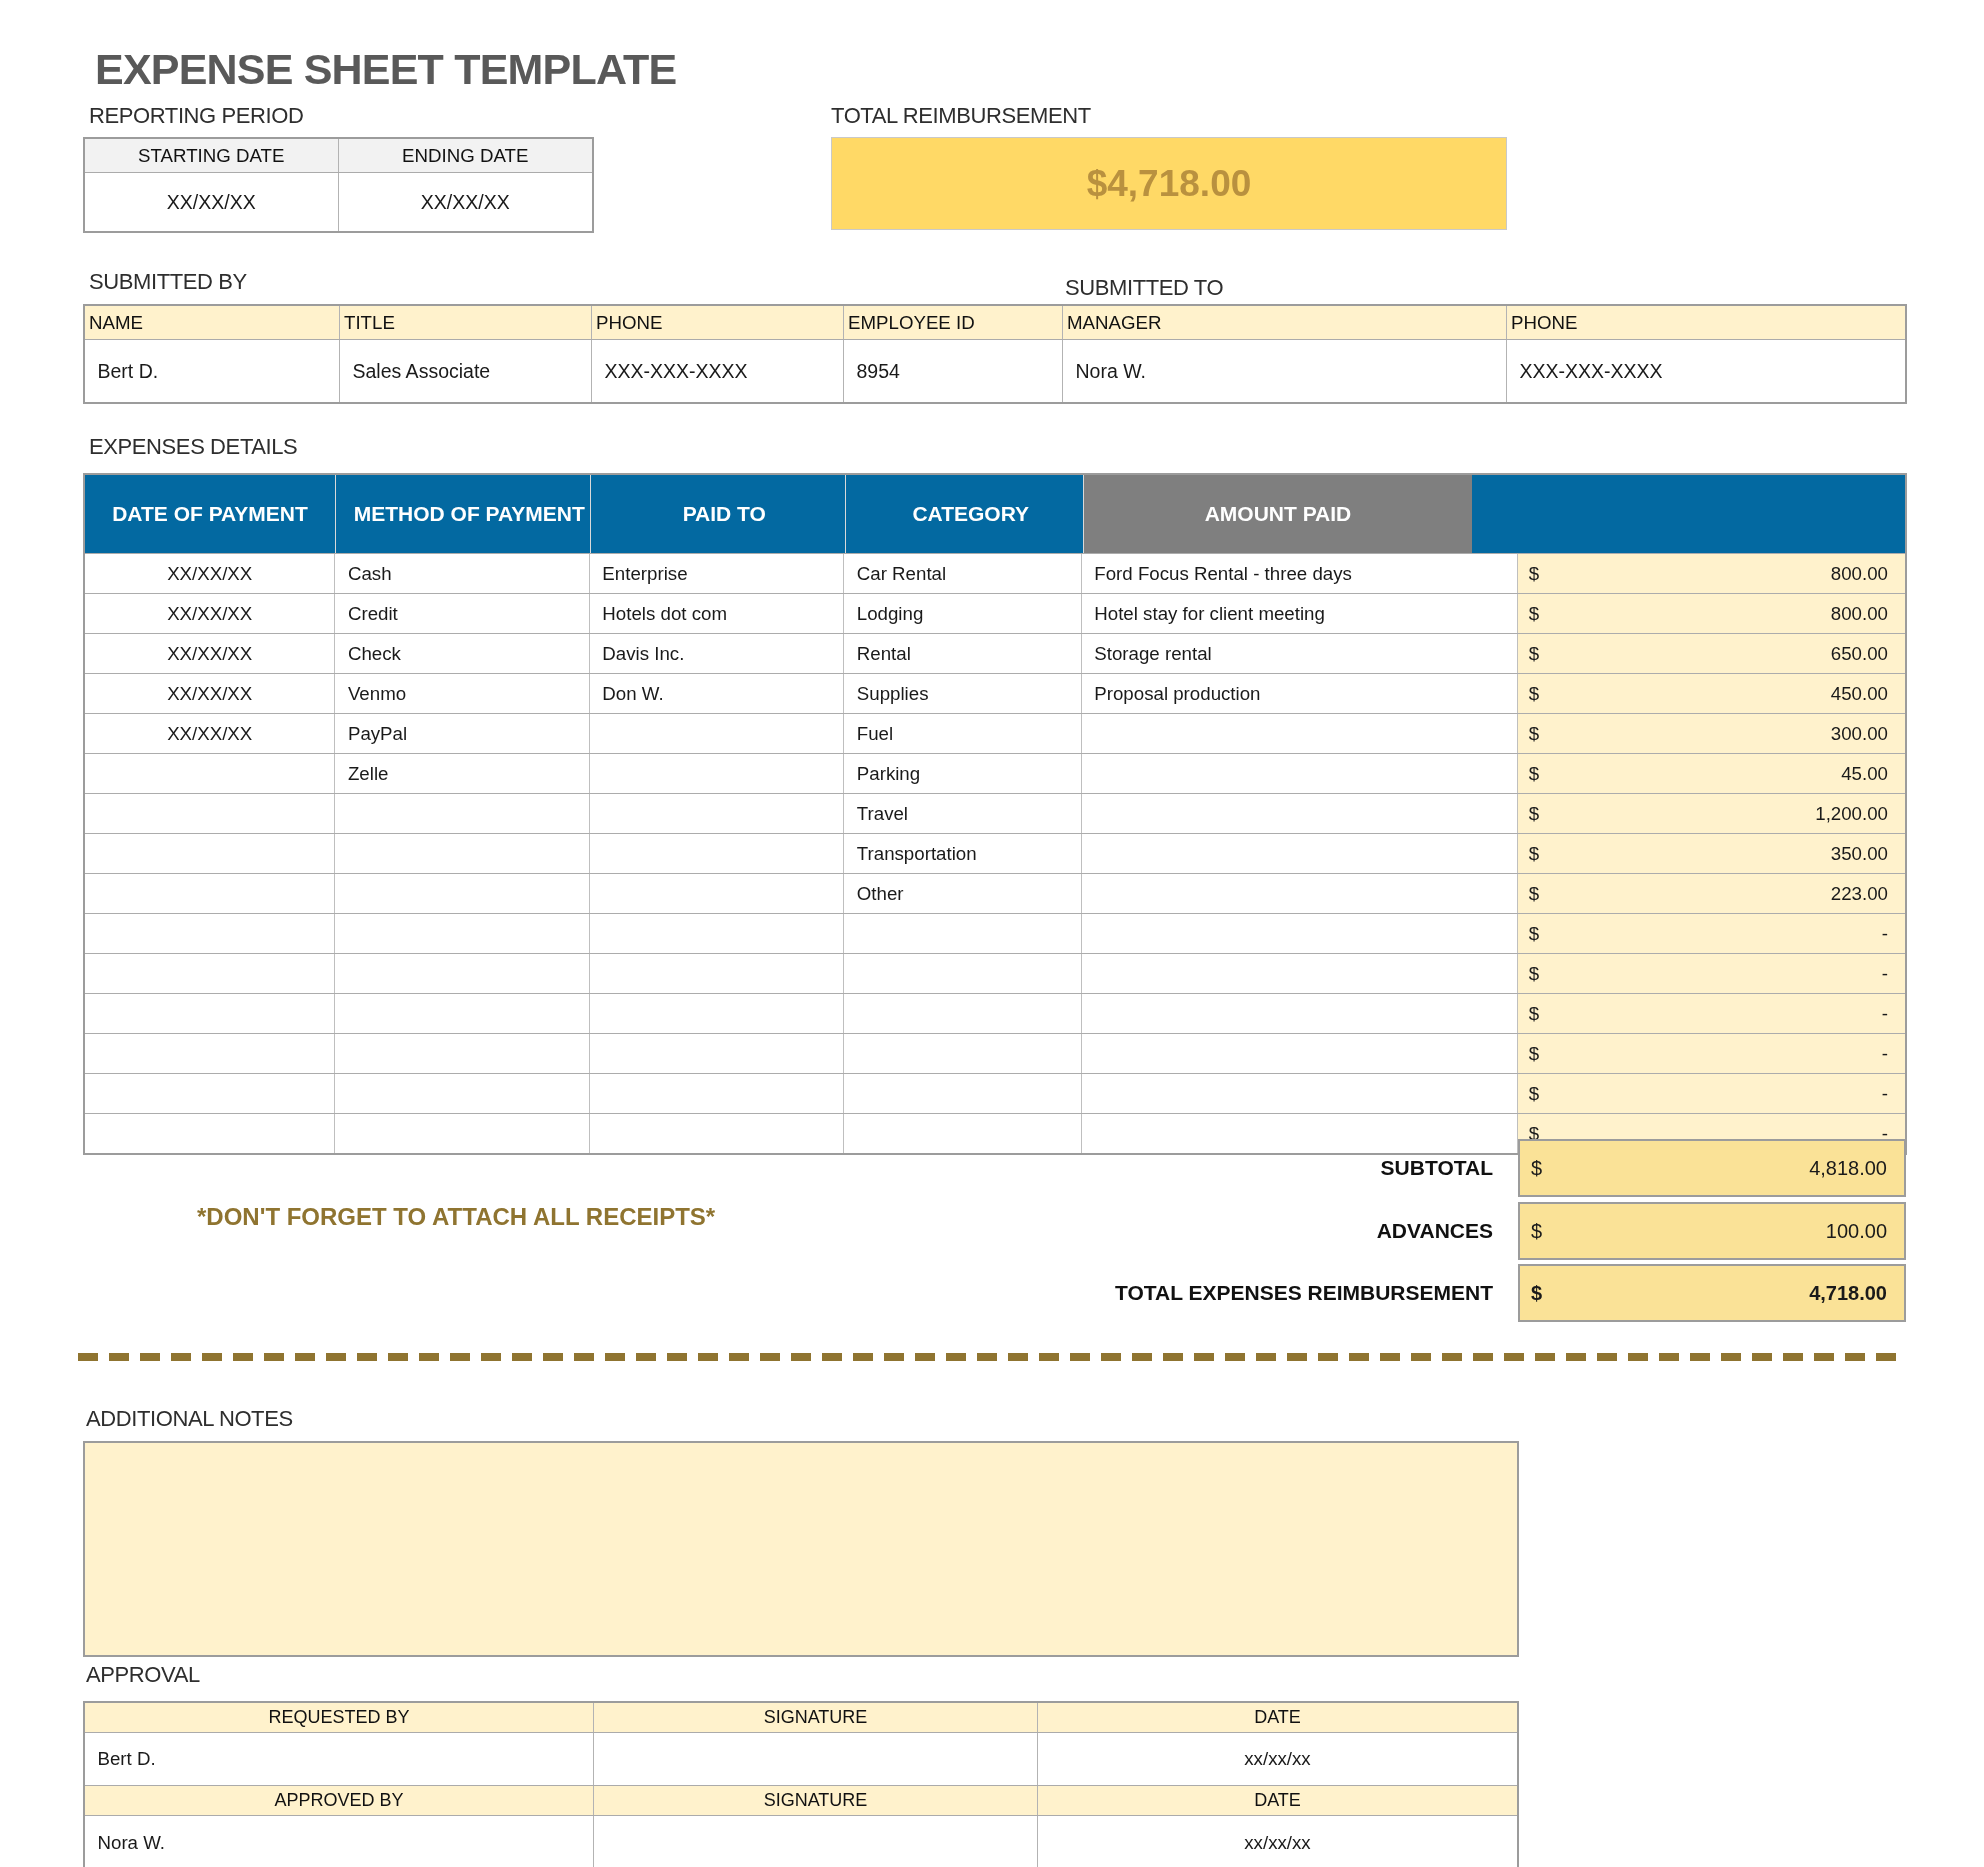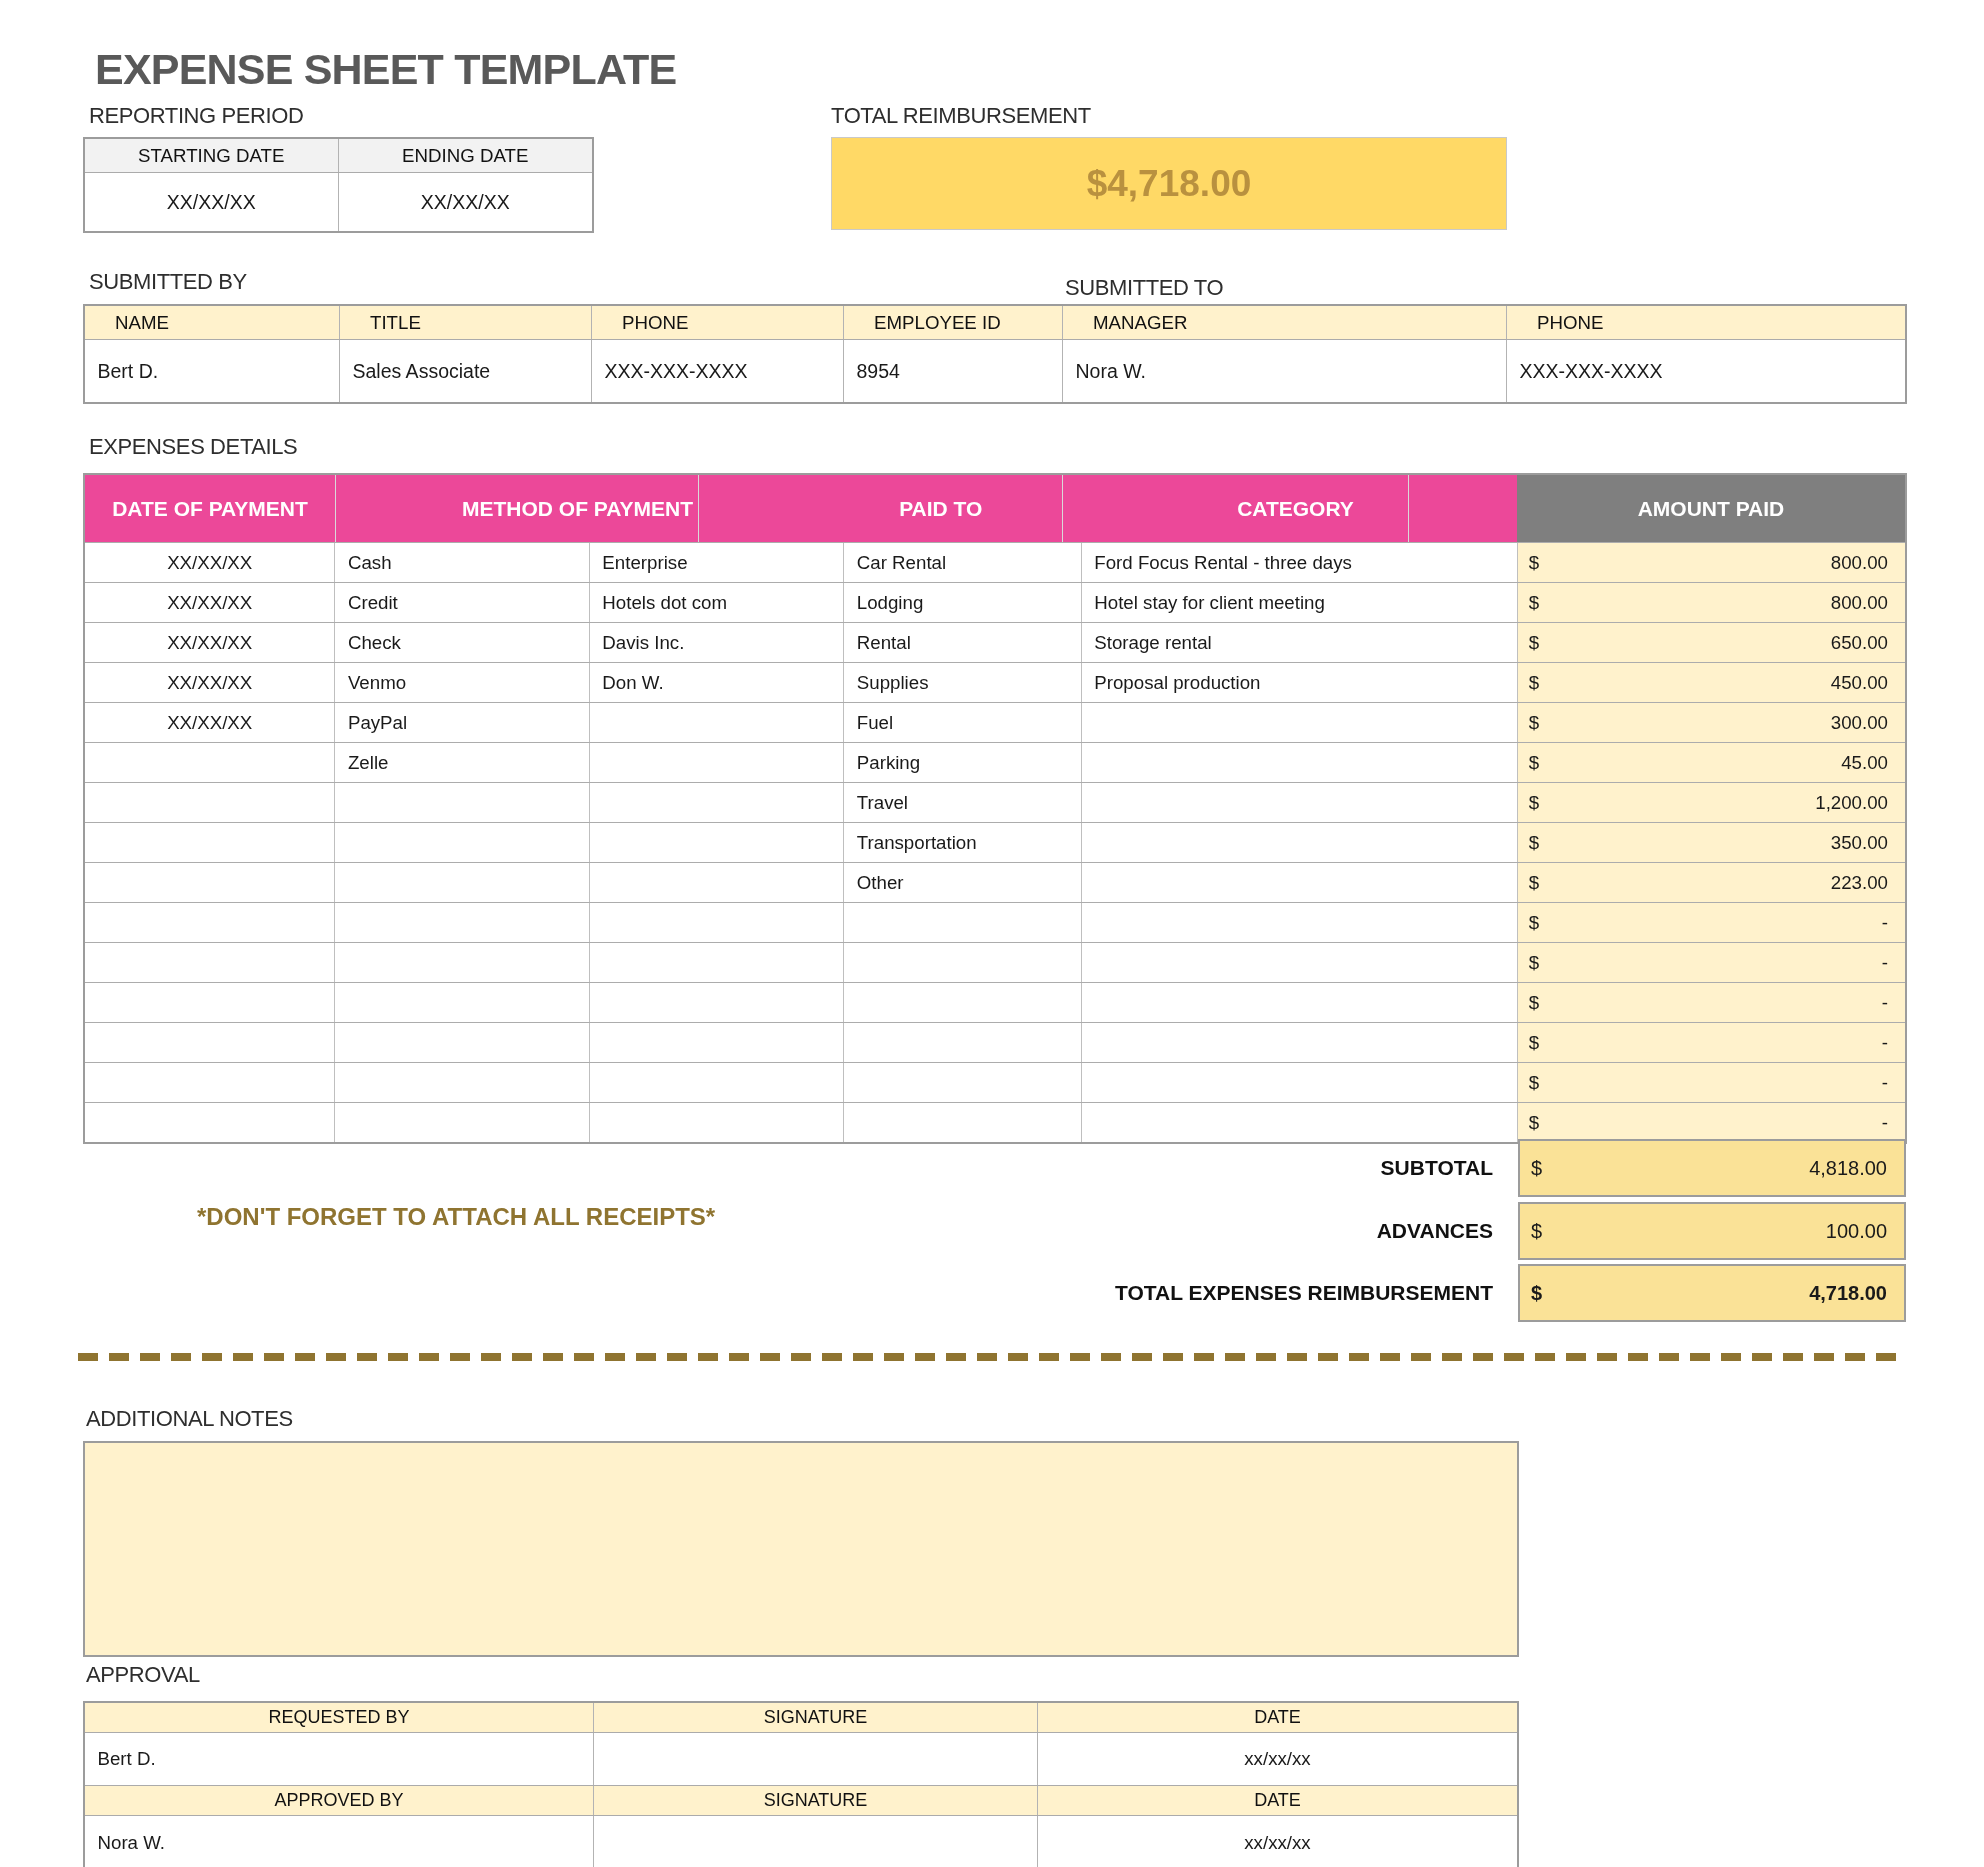--- a/index.html
+++ b/index.html
@@ -33,29 +33,29 @@
   .reporting .val .cell{width:255px;justify-content:center;font-size:19.5px;}
 
   
   .reimb-box{position:absolute;left:831px;top:137px;width:676px;height:93px;background:#FFD966;
              border:1.6px solid #c9c9c9;box-sizing:border-box;display:flex;align-items:center;
              justify-content:center;font-size:37px;font-weight:bold;color:#B9913F;}
 
   
   .submitted{left:83px;top:304px;width:1824px;}
   .submitted .hdr{height:34px;background:#FFF2CC;border-bottom:1.6px solid #ababab;}
-  .submitted .hdr .cell{font-size:18.7px;padding-left:30px;color:#111;}
+  .submitted .hdr .cell{font-size:18.7px;padding-left:4px;color:#111;}
   .submitted .val{height:62px;}
   .submitted .val .cell{font-size:19.5px;padding-left:12.5px;}
   .c-s0{width:255px;} .c-s1{width:252px;} .c-s2{width:252px;}
   .c-s3{width:219px;} .c-s4{width:444px;} .c-s5{width:401px;flex:1;}
 
   
   .expenses{left:83px;top:473px;width:1824px;}
-  .expenses .hdr{height:67px;background:#ec4899;justify-content:space-between;}
+  .expenses .hdr{height:78px;background:#0369a1;}
   .expenses .hdr .cell{justify-content:center;color:#fff;font-weight:bold;font-size:21px;
                        border-right:1.6px solid #d9d9d9;}
   .expenses .hdr .cell:last-child{border-right:none;}
   .erow{display:flex;height:40px;border-top:1.6px solid #acacac;box-sizing:border-box;}
   .ecell{box-sizing:border-box;border-right:1.6px solid #bfbfbf;display:flex;align-items:center;
          font-size:18.7px;overflow:hidden;white-space:nowrap;}
   .ecell:last-child{border-right:none;}
   .c-date{width:251px;justify-content:center;}
   .c-method{width:255px;padding-left:12.5px;}
   .c-paid{width:255px;padding-left:12.5px;}

